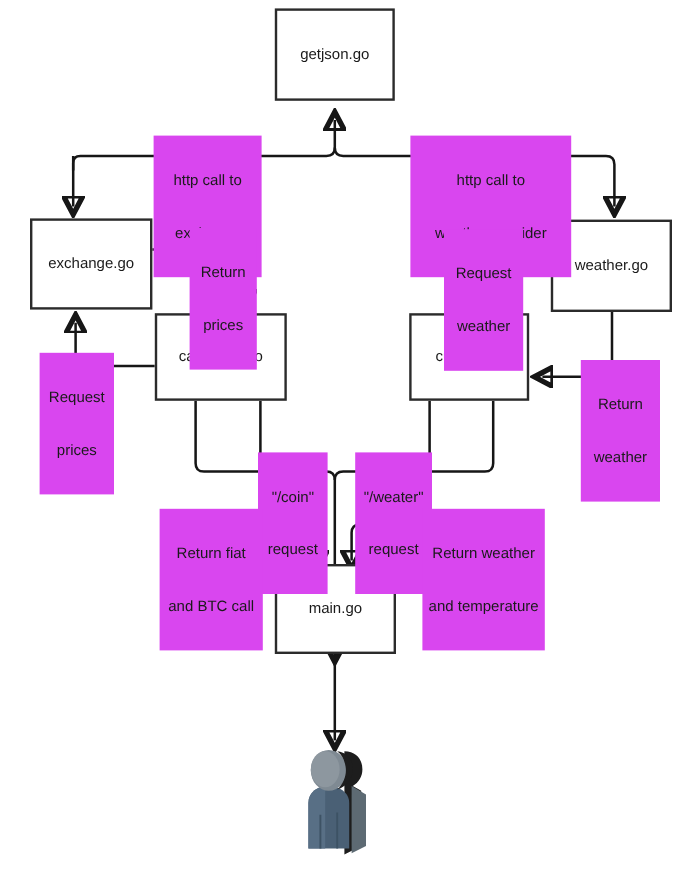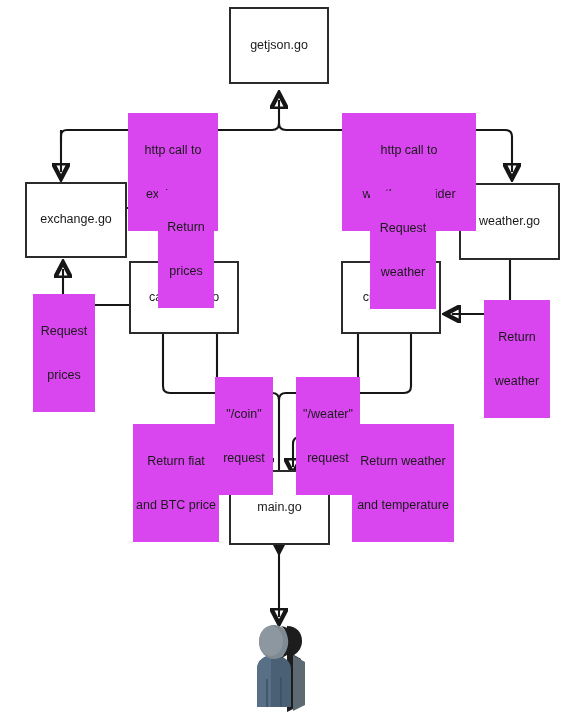--- a/index.html
+++ b/index.html
@@ -154,21 +154,21 @@
     <div>request</div>
   </div>
 
   <div class="edge-label" style="left:296px;top:377px;width:64px;">
     <div>"/weater"</div>
     <div>request</div>
   </div>
 
   <div class="edge-label" style="left:133px;top:424px;width:86px;">
     <div>Return fiat</div>
-    <div>and BTC price</div>
+    <div>and BTC call</div>
   </div>
 
   <div class="edge-label" style="left:352px;top:424px;width:102px;text-align:center;">
     <div>Return weather</div>
     <div>and temperature</div>
   </div>
 
   <div class="actor" style="left:243px;top:617px;width:72px;height:100px;">
     <svg width="72" height="100" viewBox="0 0 72 100" xmlns="http://www.w3.org/2000/svg">
 

